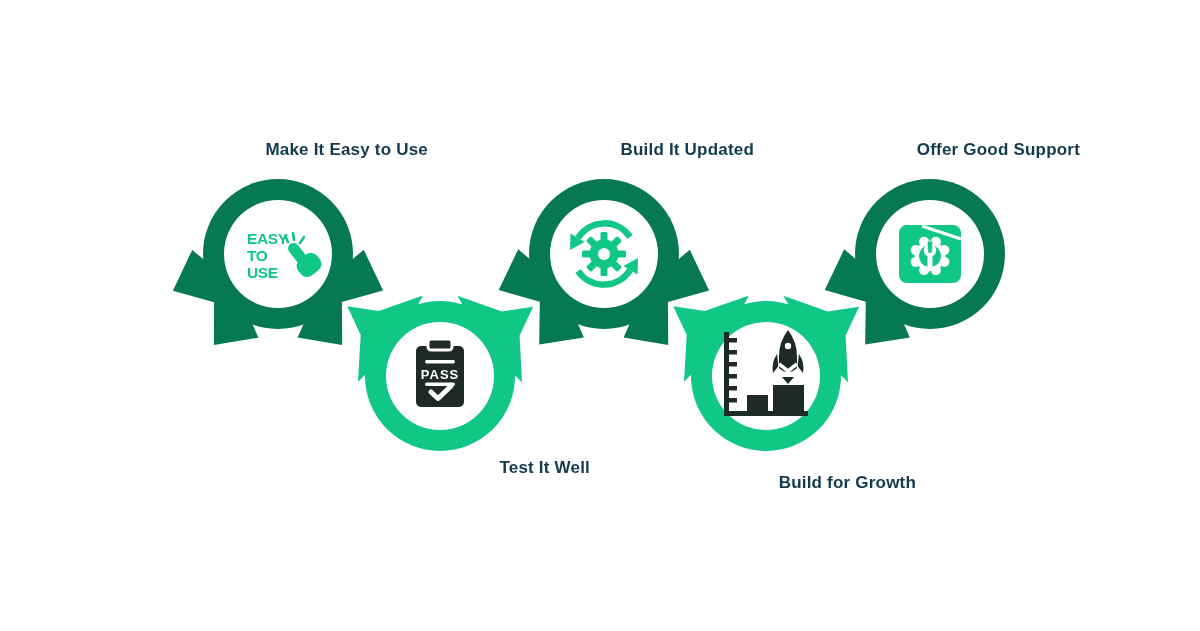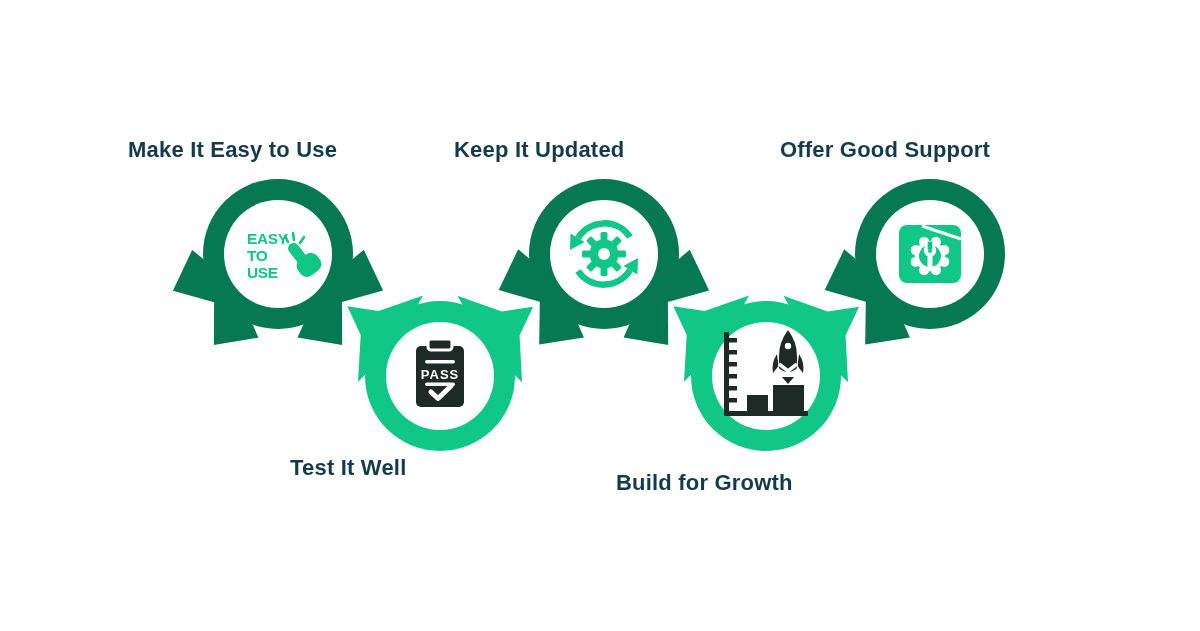--- a/index.html
+++ b/index.html
@@ -1,21 +1,21 @@
 <!DOCTYPE html>
 <html style="--label-color: #143A4E;"><head>
 <meta charset="utf-8">
 <style>
   html,body{margin:0;padding:0;background:#fff;}
   body{width:1200px;height:631px;overflow:hidden;font-family:"Liberation Sans",sans-serif;}
   .stage{position:relative;width:1200px;height:631px;background:#fff;}
   #diagram{position:absolute;left:0;top:0;}
   .node-label{
-    position:absolute;width:300px;text-align:left;
-    font-size:22px;font-weight:700;letter-spacing:.2px;
+    position:absolute;width:300px;text-align:right;
+    font-size:17px;font-weight:700;letter-spacing:.2px;
     color:var(--label-color,#143A4E);line-height:24px;
   }
 </style>
 </head>
 <body style="background: rgb(255, 255, 255);">
 
 <div class="stage">
   <svg id="diagram" width="1200" height="631" viewBox="0 0 1200 631">
       <g>
         <path d="M252.7 324.6L258.4 337.7L213.9 345.0L214.1 302.2L172.9 290.7L192.2 249.9L203.2 259.0Z" fill="#067852"></path>
@@ -115,16 +115,16 @@
           <circle cx="930" cy="250.5" r="6.2" fill="#fff"></circle>
           <rect x="927.7" y="241.5" width="4.6" height="8" fill="#10C785"></rect>
           <circle cx="930" cy="251" r="2" fill="#10C785"></circle>
           <rect x="927.5" y="255" width="5" height="13.5" rx="2.2" fill="#fff"></rect>
         </g>
       </g>
     </svg>
 
   <div class="node-label" style="left:128px;top:138px">Make It Easy to Use</div>
   <div class="node-label" style="left:290px;top:456px">Test It Well</div>
-  <div class="node-label" style="left:454px;top:138px">Keep It Updated</div>
+  <div class="node-label" style="left:454px;top:138px">Build It Updated</div>
   <div class="node-label" style="left:616px;top:471px">Build for Growth</div>
   <div class="node-label" style="left:780px;top:138px">Offer Good Support</div>
 </div>
 
 </body></html>

